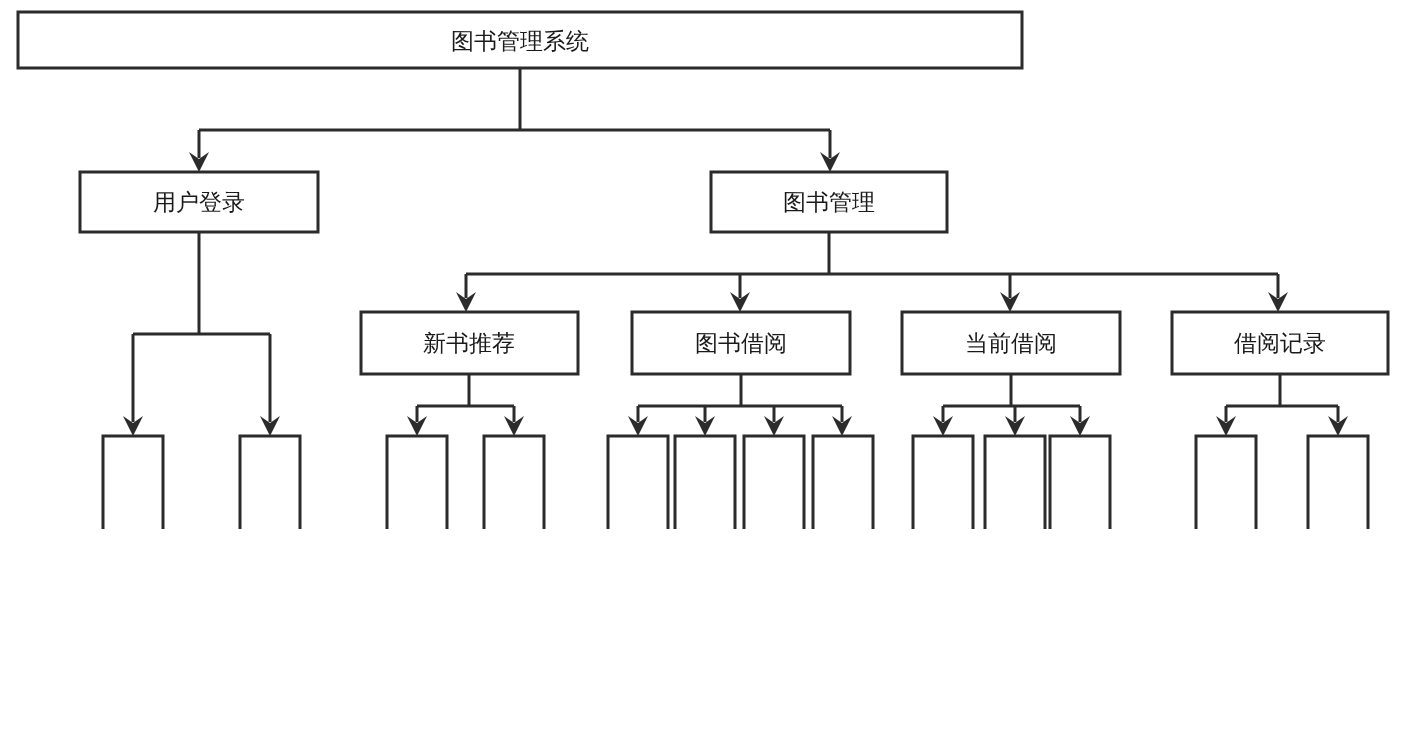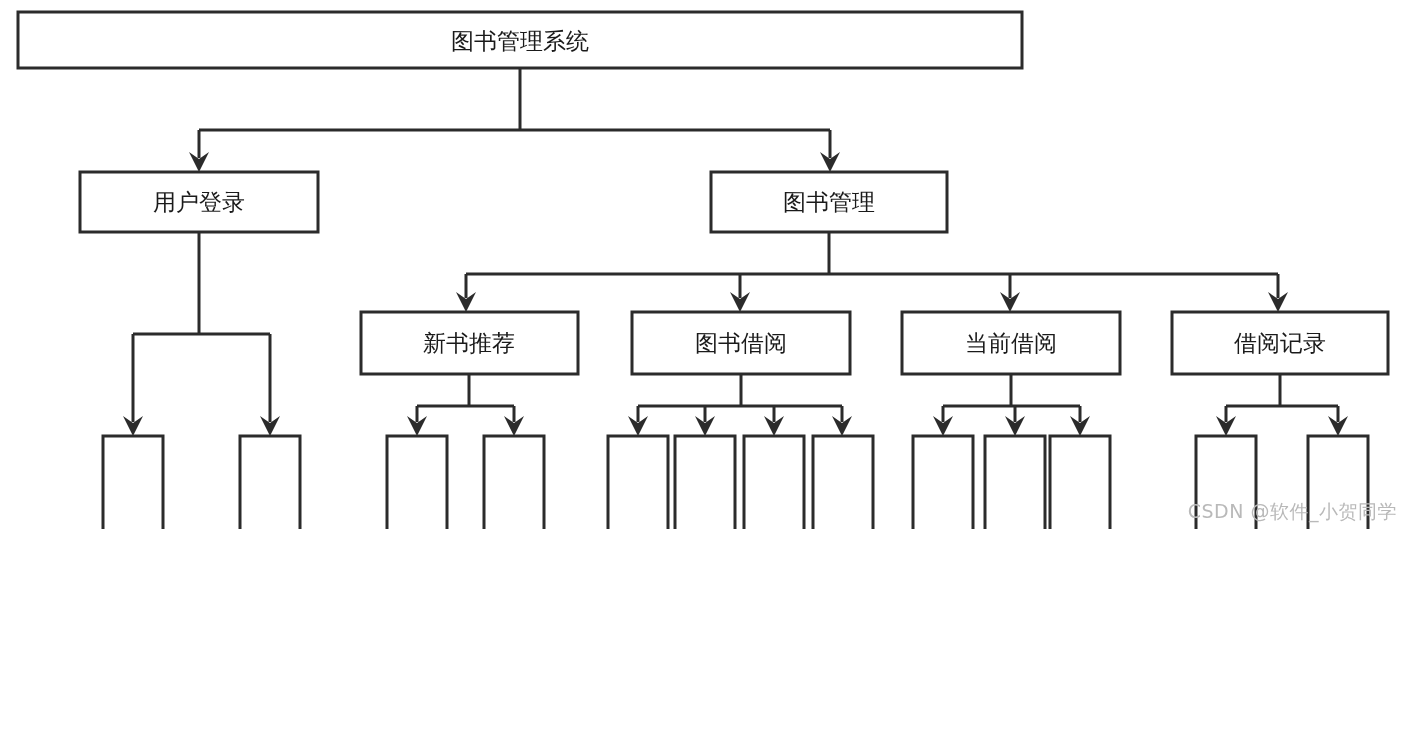--- a/index.html
+++ b/index.html
@@ -197,15 +197,14 @@
   <div class="leaf-label" style="left:744px; top:444px; width:60px; height:286px;">编辑图书（管理员）</div>
   <div class="leaf-label" style="left:813px; top:506px; width:60px; height:220px;">借阅图书</div>
 
   <div class="leaf-label" style="left:913px; top:506px; width:60px; height:220px;">查询图书</div>
   <div class="leaf-label" style="left:985px; top:506px; width:60px; height:220px;">归还图书</div>
   <div class="leaf-label" style="left:1050px; top:444px; width:60px; height:286px;">确认归还（管理员）</div>
 
   <div class="leaf-label" style="left:1196px; top:476px; width:60px; height:250px;">新增借阅记录</div>
   <div class="leaf-label" style="left:1308px; top:476px; width:60px; height:250px;">查询借阅记录</div>
 
-  <div class="watermark">CSDN @软件_小贺同学</div>
 
 </div>
 
 </body></html>

